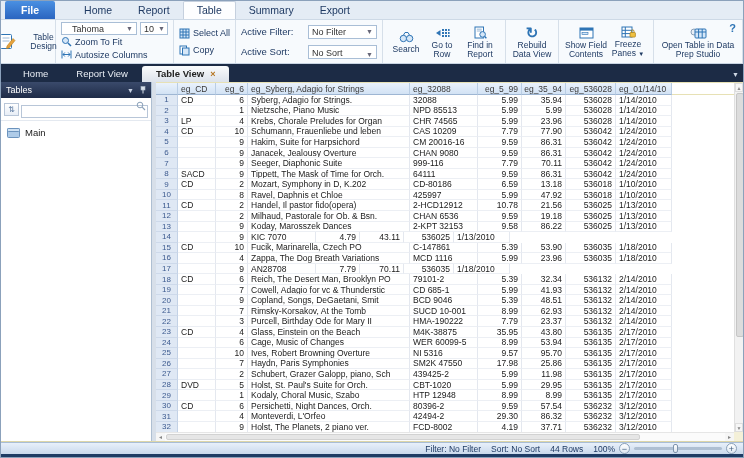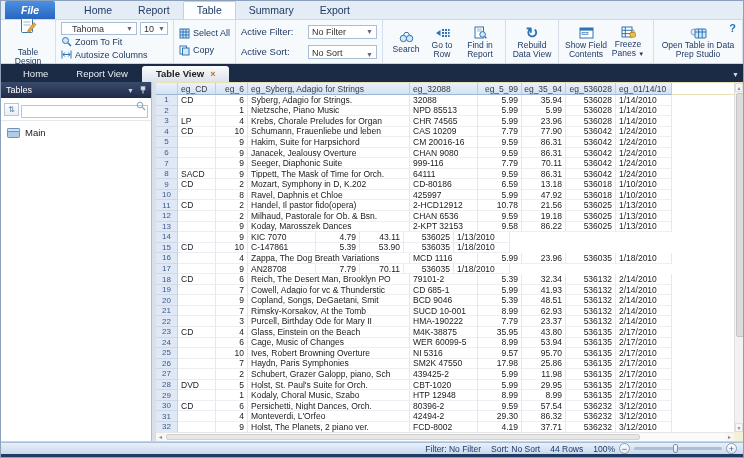--- a/index.html
+++ b/index.html
@@ -2,28 +2,28 @@
 <html><head>
 <meta charset="utf-8">
 <style>
   * { margin:0; padding:0; box-sizing:border-box; }
   html,body { width:744px; height:458px; font-family:"Liberation Sans", sans-serif; }
   #app { position:relative; width:744px; height:458px; background:#f3f7fb; overflow:hidden; border:1px solid #8ba1bb; }
 
   
   .ribbon-tabs { position:absolute; top:0; left:0; right:0; height:19px; background:#e4ecf5; display:flex; align-items:flex-end; padding-left:4px; border-bottom:1px solid #cdd9e6; }
   .rtab { font-size:10.5px; color:#1f3a63; padding:2px 13px 3px; cursor:default; }
-  .rtab.file { background:linear-gradient(#4a90e2,#2a65c0); color:#fff; border-radius:2px 2px 0 0; padding:3px 16px; font-weight:bold; margin-right:16px;font-style:italic; }
+  .rtab.file { background:linear-gradient(#4a90e2,#2a65c0); color:#fff; border-radius:2px 2px 0 0; padding:3px 16px; font-weight:bold; margin-right:16px; }
   .rtab.active { background:#fdfeff; border:1px solid #c5d0de; border-bottom:none; border-radius:2px 2px 0 0; }
 
   
   .ribbon-body { position:absolute; top:19px; left:0; right:0; height:44px; background:#f7fafd; display:flex; align-items:stretch; border-bottom:1px solid #c8d4e2; }
   .rgroup { border-right:1px solid #d6dfe9; padding:2px 5px; display:flex; flex-direction:column; justify-content:center; }
   .rgroup.hrow { flex-direction:row; align-items:center; }
-  .bigbtn { display:flex; flex-direction:column; align-items:center; justify-content:center; width:44px; gap:14px; }
+  .bigbtn { display:flex; flex-direction:row; align-items:center; justify-content:center; width:44px; gap:14px; }
   .bigbtn .lbl, .smallbtn .lbl { font-size:8.5px; line-height:9px; color:#1f3a63; text-align:center; }
   .smallbtn { display:flex; flex-direction:column; align-items:center; justify-content:flex-start; width:36px; padding-top:2px; gap:2px; }
   .rowline { display:flex; align-items:center; gap:3px; height:13px; }
   .rowline .lbl { font-size:9px; color:#1f3a63; white-space:nowrap; }
   .select { background:#fff; border:1px solid #a9bed6; height:13px; display:flex; align-items:center; justify-content:space-between; padding:0 3px; font-size:9px; color:#333; }
   .select .arr { color:#667; font-size:7px; margin-left:4px; }
   .filter-row { display:flex; align-items:center; gap:11px; height:16px; }
   .filter-row .flabel { font-size:9.5px; color:#1f3a63; width:56px; }
   .help-q { position:absolute; top:21px; right:7px; color:#2e74b5; font-weight:bold; font-size:11px; }
 
@@ -516,20 +516,21 @@
               <div class="cell col-5">4.79</div>
               <div class="cell col-6">43.11</div>
               <div class="cell col-7">536025</div>
               <div class="cell col-8">1/13/2010</div>
               <div class="fill"></div>
             </div>
             <div class="trow">
               <div class="cell gut col-0">15</div>
               <div class="cell col-1">CD</div>
               <div class="cell col-2">10</div>
+              <div class="cell col-3">Fucik, Marinarella, Czech PO</div>
               <div class="cell col-4">C-147861</div>
               <div class="cell col-5">5.39</div>
               <div class="cell col-6">53.90</div>
               <div class="cell col-7">536035</div>
               <div class="cell col-8">1/18/2010</div>
               <div class="fill"></div>
             </div>
             <div class="trow">
               <div class="cell gut col-0">16</div>
               <div class="cell col-1"></div>

